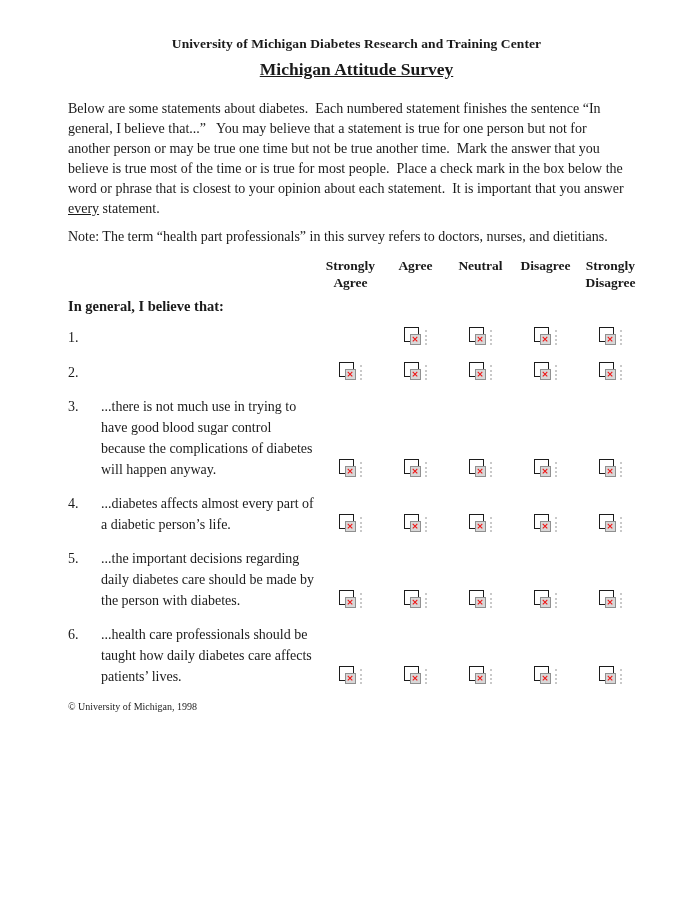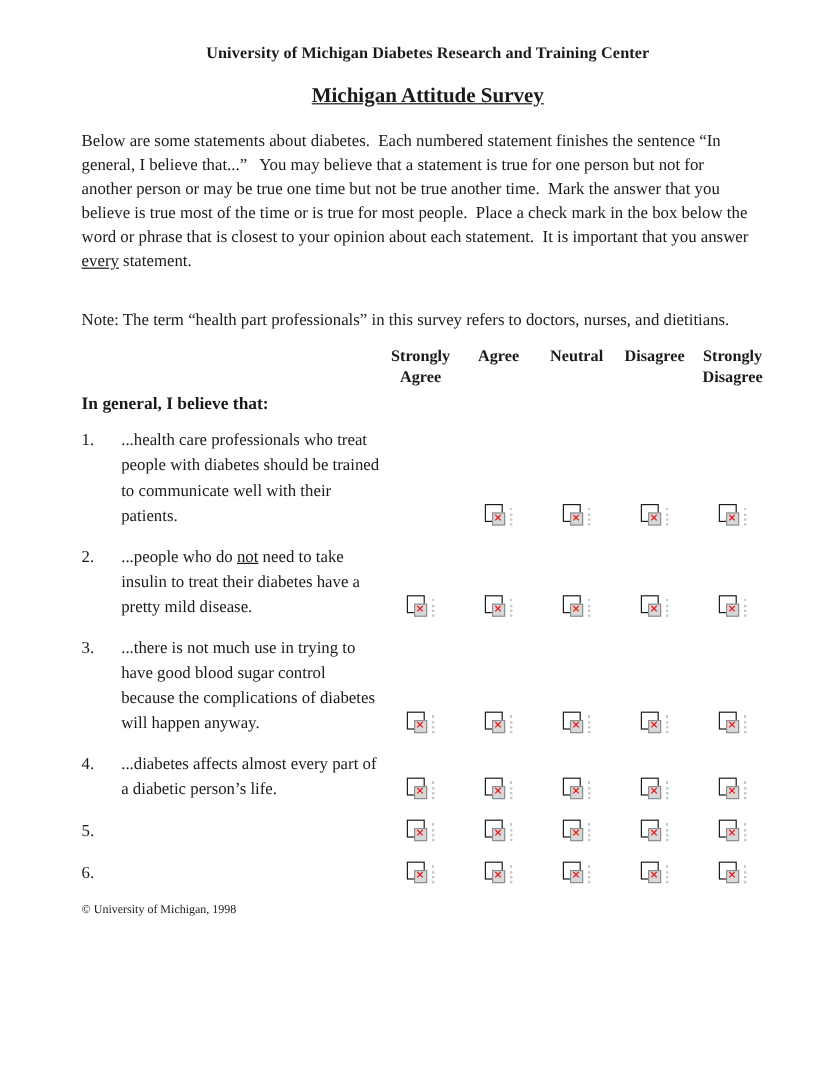--- a/index.html
+++ b/index.html
@@ -6,30 +6,30 @@
   html,body { background:#ffffff; }
   body { font-family:"Liberation Serif","DejaVu Serif",serif; color:#1a1a1a; }
   .page {
     position:relative;
     width:695px; height:900px;
     background:#ffffff;
     padding:36px 50px 0 68px;
     overflow:hidden;
   }
   .org-title {
-    text-align:center; font-weight:bold; font-size:13.5px; margin-bottom:17px;
+    text-align:center; font-weight:bold; font-size:13.5px; margin-bottom:7px;
     letter-spacing:0.1px;
   }
   .doc-title {
     text-align:center; font-weight:bold; font-size:17.5px;
     text-decoration:underline; margin-bottom:19px;
   }
   .intro {
     font-size:14px; line-height:20px; max-width:556px;
-    white-space:pre-wrap; margin-bottom:29px;
+    white-space:pre-wrap; margin-bottom:8px;
   }
   .note {
     font-size:14px; line-height:20px; max-width:556px;
     white-space:pre-wrap; margin-bottom:10px;
   }
   .u { text-decoration:underline; }
   .head-row { display:flex; align-items:flex-end; }
   .head-spacer { width:250px; flex:none; }
   .col-head {
     width:65px; flex:none; text-align:center;
@@ -88,21 +88,20 @@
         <div class="col-head">Strongly Disagree</div>
       </div>
   </div>
 
   <div class="prompt">In general, I believe that:</div>
 
   <div class="items">
       <div class="item">
         <div class="stmt">
           <div class="stmt-num">1.</div>
-          <div class="stmt-text"><span>...health care professionals who treat people with diabetes should be trained to communicate well with their patients.</span></div>
         </div>
         <div class="cells">
           <div class="cell"></div>
           <div class="cell">
             <span class="cbx">
               <span class="cbx-outer" style="border-color: rgb(28, 28, 28);"></span>
               <span class="cbx-inner" style="background: rgb(216, 216, 216);">
                 <span class="cbx-x" style="color: rgb(240, 20, 20);">×</span>
               </span>
               <span class="cbx-dots"></span>
@@ -133,21 +132,20 @@
                 <span class="cbx-x" style="color: rgb(240, 20, 20);">×</span>
               </span>
               <span class="cbx-dots"></span>
             </span>
           </div>
         </div>
       </div>
       <div class="item">
         <div class="stmt">
           <div class="stmt-num">2.</div>
-          <div class="stmt-text"><span>...people who do </span><span class="u">not</span><span> need to take insulin to treat their diabetes have a pretty mild disease.</span></div>
         </div>
         <div class="cells">
           <div class="cell">
             <span class="cbx">
               <span class="cbx-outer" style="border-color: rgb(28, 28, 28);"></span>
               <span class="cbx-inner" style="background: rgb(216, 216, 216);">
                 <span class="cbx-x" style="color: rgb(240, 20, 20);">×</span>
               </span>
               <span class="cbx-dots"></span>
             </span>
@@ -292,20 +290,21 @@
                 <span class="cbx-x" style="color: rgb(240, 20, 20);">×</span>
               </span>
               <span class="cbx-dots"></span>
             </span>
           </div>
         </div>
       </div>
       <div class="item">
         <div class="stmt">
           <div class="stmt-num">5.</div>
+          <div class="stmt-text"><span>...the important decisions regarding daily diabetes care should be made by the person with diabetes.</span></div>
         </div>
         <div class="cells">
           <div class="cell">
             <span class="cbx">
               <span class="cbx-outer" style="border-color: rgb(28, 28, 28);"></span>
               <span class="cbx-inner" style="background: rgb(216, 216, 216);">
                 <span class="cbx-x" style="color: rgb(240, 20, 20);">×</span>
               </span>
               <span class="cbx-dots"></span>
             </span>
@@ -344,20 +343,21 @@
                 <span class="cbx-x" style="color: rgb(240, 20, 20);">×</span>
               </span>
               <span class="cbx-dots"></span>
             </span>
           </div>
         </div>
       </div>
       <div class="item">
         <div class="stmt">
           <div class="stmt-num">6.</div>
+          <div class="stmt-text"><span>...health care professionals should be taught how daily diabetes care affects patients’ lives.</span></div>
         </div>
         <div class="cells">
           <div class="cell">
             <span class="cbx">
               <span class="cbx-outer" style="border-color: rgb(28, 28, 28);"></span>
               <span class="cbx-inner" style="background: rgb(216, 216, 216);">
                 <span class="cbx-x" style="color: rgb(240, 20, 20);">×</span>
               </span>
               <span class="cbx-dots"></span>
             </span>

